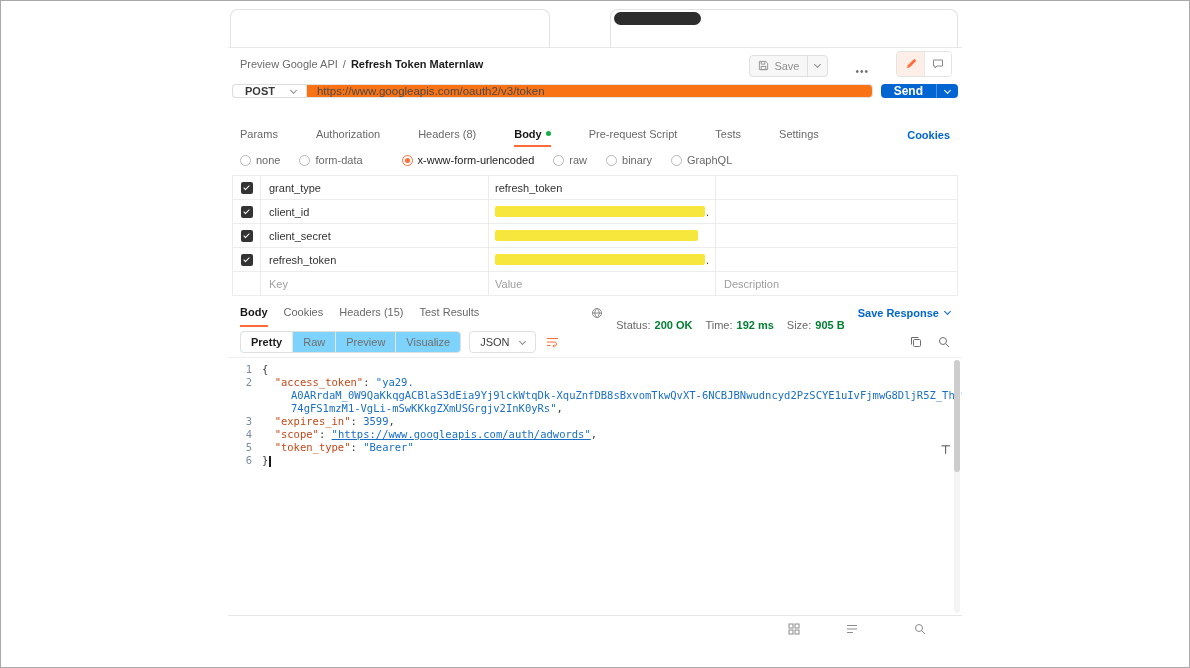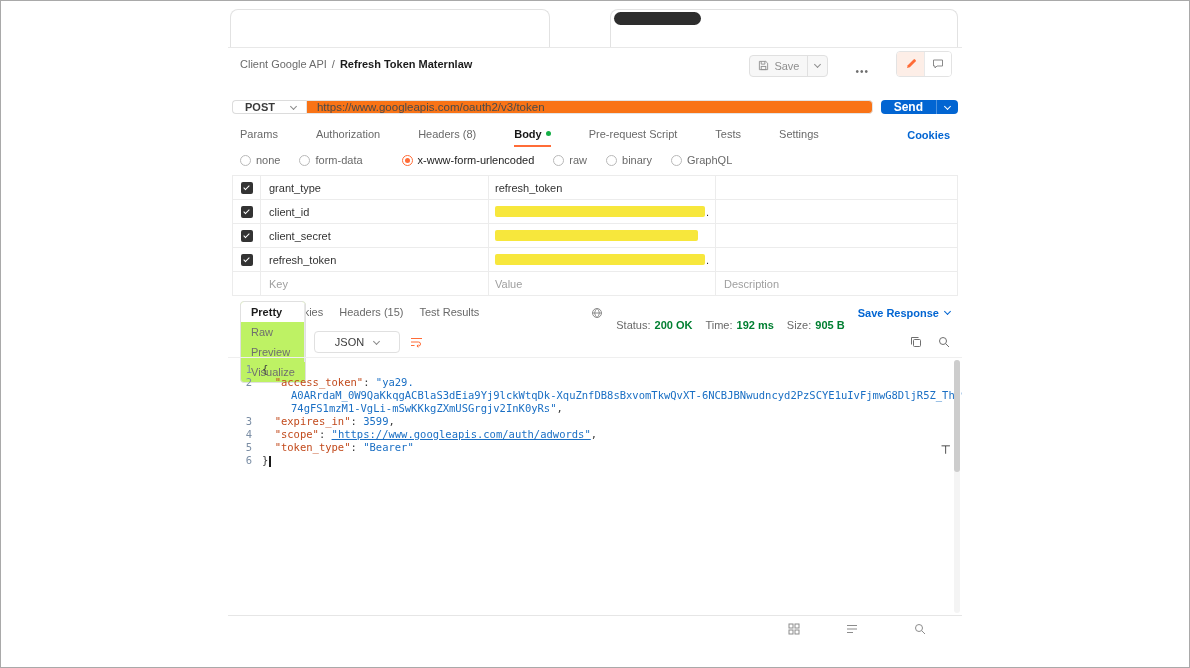--- a/index.html
+++ b/index.html
@@ -25,21 +25,21 @@
   .save-caret { border:none; border-left:1px solid #e0e0e0; background:transparent; padding:0 7px; color:#8f8f8f; display:flex; align-items:center; cursor:pointer; }
   .more { color:#6f6f6f; font-size:10px; letter-spacing:1px; cursor:pointer; }
   .icon-group { display:flex; border:1px solid #e3e3e3; border-radius:4px; overflow:hidden; }
   .ig-btn { width:27px; height:24px; display:flex; align-items:center; justify-content:center; background:#fff; border:none; cursor:pointer; color:#8a8a8a; }
   .ig-btn + .ig-btn { border-left:1px solid #e9e9e9; }
   .ig-btn.active { background:#fdeee7; color:var(--orange,#ff6c37); }
 
   .chev { display:inline-block; width:5px; height:5px; border-right:1.4px solid currentColor; border-bottom:1.4px solid currentColor; transform:rotate(45deg); margin-top:-2px; }
 
   
-  .request-row { display:flex; align-items:flex-end; margin:5px 4px 8px; height:30px; }
+  .request-row { display:flex; align-items:flex-start; margin:5px 4px 8px; height:30px; }
   .method-dd { display:flex; align-items:center; gap:16px; padding:0 10px 0 12px; border:1px solid #dcdcdc; border-right:none; border-radius:4px 0 0 4px; background:#fff; font-size:11px; font-weight:700; color:#3a3a3a; cursor:pointer; }
   .method-dd .chev { color:#8a8a8a; }
   .url-input { flex:1; border:1px solid #e4e4e4; background:#f97316; font-size:11.5px; color:#4a4a4a; padding:0 10px; font-family:inherit; border-radius:0 4px 4px 0; outline:none; }
   .send-group { display:flex; margin-left:8px; background:var(--blue,#0265d2); border-radius:4px; overflow:hidden; }
   .send-btn { color:#fff; font-size:12px; font-weight:700; border:none; background:transparent; padding:0 13px; cursor:pointer; }
   .send-caret { border:none; border-left:1px solid rgba(255,255,255,.3); color:#fff; background:transparent; padding:0 8px; display:flex; align-items:center; cursor:pointer; }
 
   
   .req-tabs { display:flex; align-items:center; padding:0 12px; height:25px; font-size:11px; color:#696969; gap:38px; }
   .rtab { display:flex; align-items:center; gap:4px; height:25px; cursor:pointer; border-bottom:2px solid transparent; }
@@ -78,25 +78,25 @@
   .resptab { height:29px; display:flex; align-items:center; border-bottom:2px solid transparent; cursor:pointer; }
   .resptab.active { color:#161616; font-weight:600; border-bottom-color:var(--orange,#ff6c37); }
   .resp-right { margin-left:auto; display:flex; align-items:center; gap:13px; color:#696969; }
   .meta-item { display:flex; gap:4px; white-space:nowrap;margin-top:24px; }
   .meta-val { color:var(--green,#007f31); font-weight:600; }
   .save-response { color:var(--blue,#0265d2); font-weight:600; display:flex; align-items:center; gap:6px; cursor:pointer; }
   .globe { color:#8a8a8a; display:flex; align-items:center; }
 
   
   .resp-toolbar { display:flex; align-items:center; padding:0 12px; height:30px; gap:8px; }
-  .seg-group { display:flex; border:1px solid #e0e0e0; border-radius:4px; overflow:hidden; font-size:11px; background:#bef264;flex-direction:column; }
+  .seg-group { display:flex; border:1px solid #e0e0e0; border-radius:4px; overflow:hidden; font-size:11px; background:#7dd3fc; }
   .seg { padding:4px 10px; color:#6f6f6f; border-right:1px solid #e7e7e7; cursor:pointer; }
   .seg:last-child { border-right:none; }
   .seg.active { background:#fff; color:#1c1c1c; font-weight:600; }
-  .lang-dd { display:flex; align-items:center; gap:10px; border:1px solid #e0e0e0; border-radius:4px; padding:4px 20px; font-size:11px; color:#3c3c3c; background:#fff; cursor:pointer; }
+  .lang-dd { display:flex; align-items:center; gap:10px; border:1px solid #e0e0e0; border-radius:4px; padding:4px 10px; font-size:11px; color:#3c3c3c; background:#fff; cursor:pointer; }
   .lang-dd .chev { color:#8a8a8a; }
   .wrap-btn { color:var(--orange,#ff6c37); margin-left:2px; display:flex; align-items:center; cursor:pointer; background:none; border:none; }
   .toolbar-right { margin-left:auto; display:flex; gap:16px; color:#6f6f6f; align-items:center; }
   .tb-icon { cursor:pointer; display:flex; align-items:center; }
 
   
   .code-area { position:relative; border-top:1px solid #efefef; height:258px; overflow:hidden;
                font-family:"DejaVu Sans Mono","Liberation Mono",monospace; font-size:10.5px; line-height:13px; padding-top:5px; }
   .crow { display:flex; }
   .ln { width:34px; text-align:right; padding-right:10px; color:#7b8ea5; flex:none; }
@@ -128,21 +128,21 @@
 
     <div class="tabstrip">
       <div class="wtab wtab1"></div>
       <div class="wtab wtab2">
         <div class="darkpill"></div>
       </div>
     </div>
 
     <div class="header-row">
       <div class="breadcrumb">
-        <span class="bc-col">Client Google API</span>
+        <span class="bc-col">Preview Google API</span>
         <span class="bc-sep">/</span>
         <span class="bc-req">Refresh Token Maternlaw</span>
       </div>
       <div class="header-actions">
         <div class="save-group">
           <button class="save-btn">
             <span>
               <svg width="11" height="11" viewBox="0 0 12 12">
                   <path d="M1.5 1.5h7l2 2v7h-9z" fill="none" stroke="currentColor"></path>
                   <path d="M3.5 1.5v3h4v-3" fill="none" stroke="currentColor"></path>

